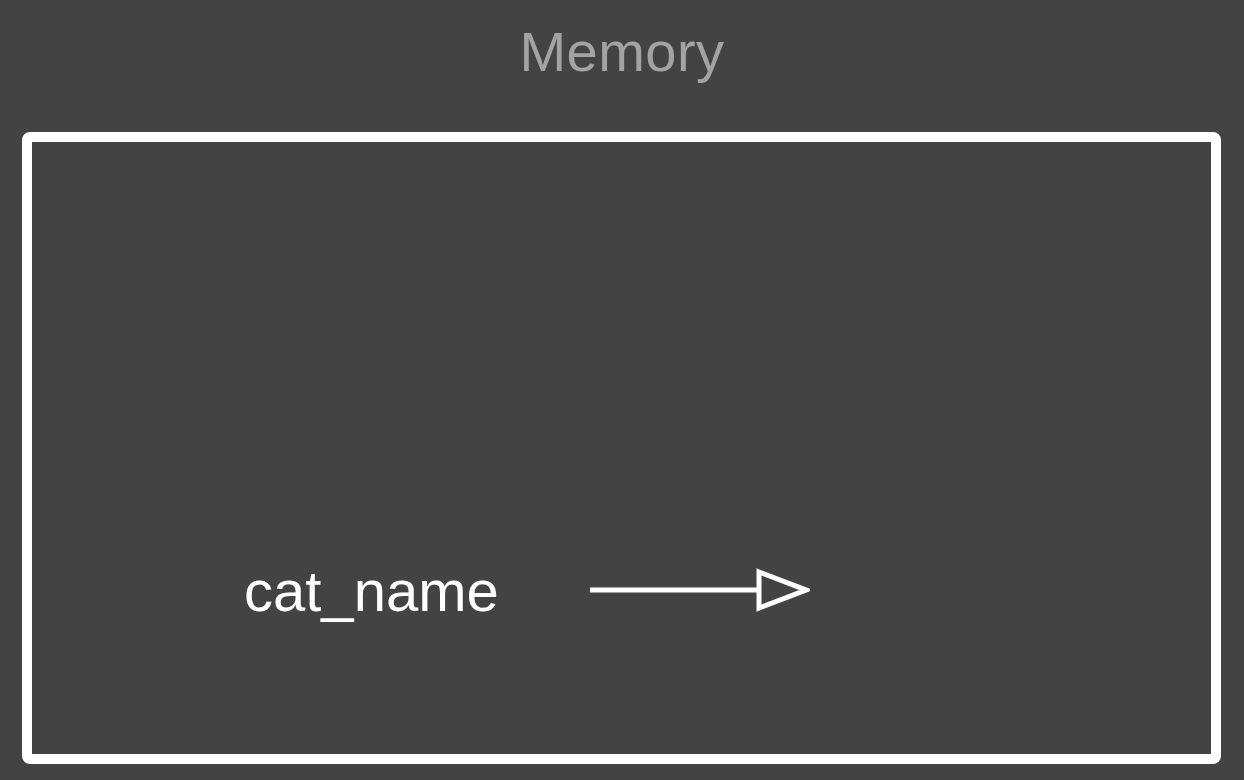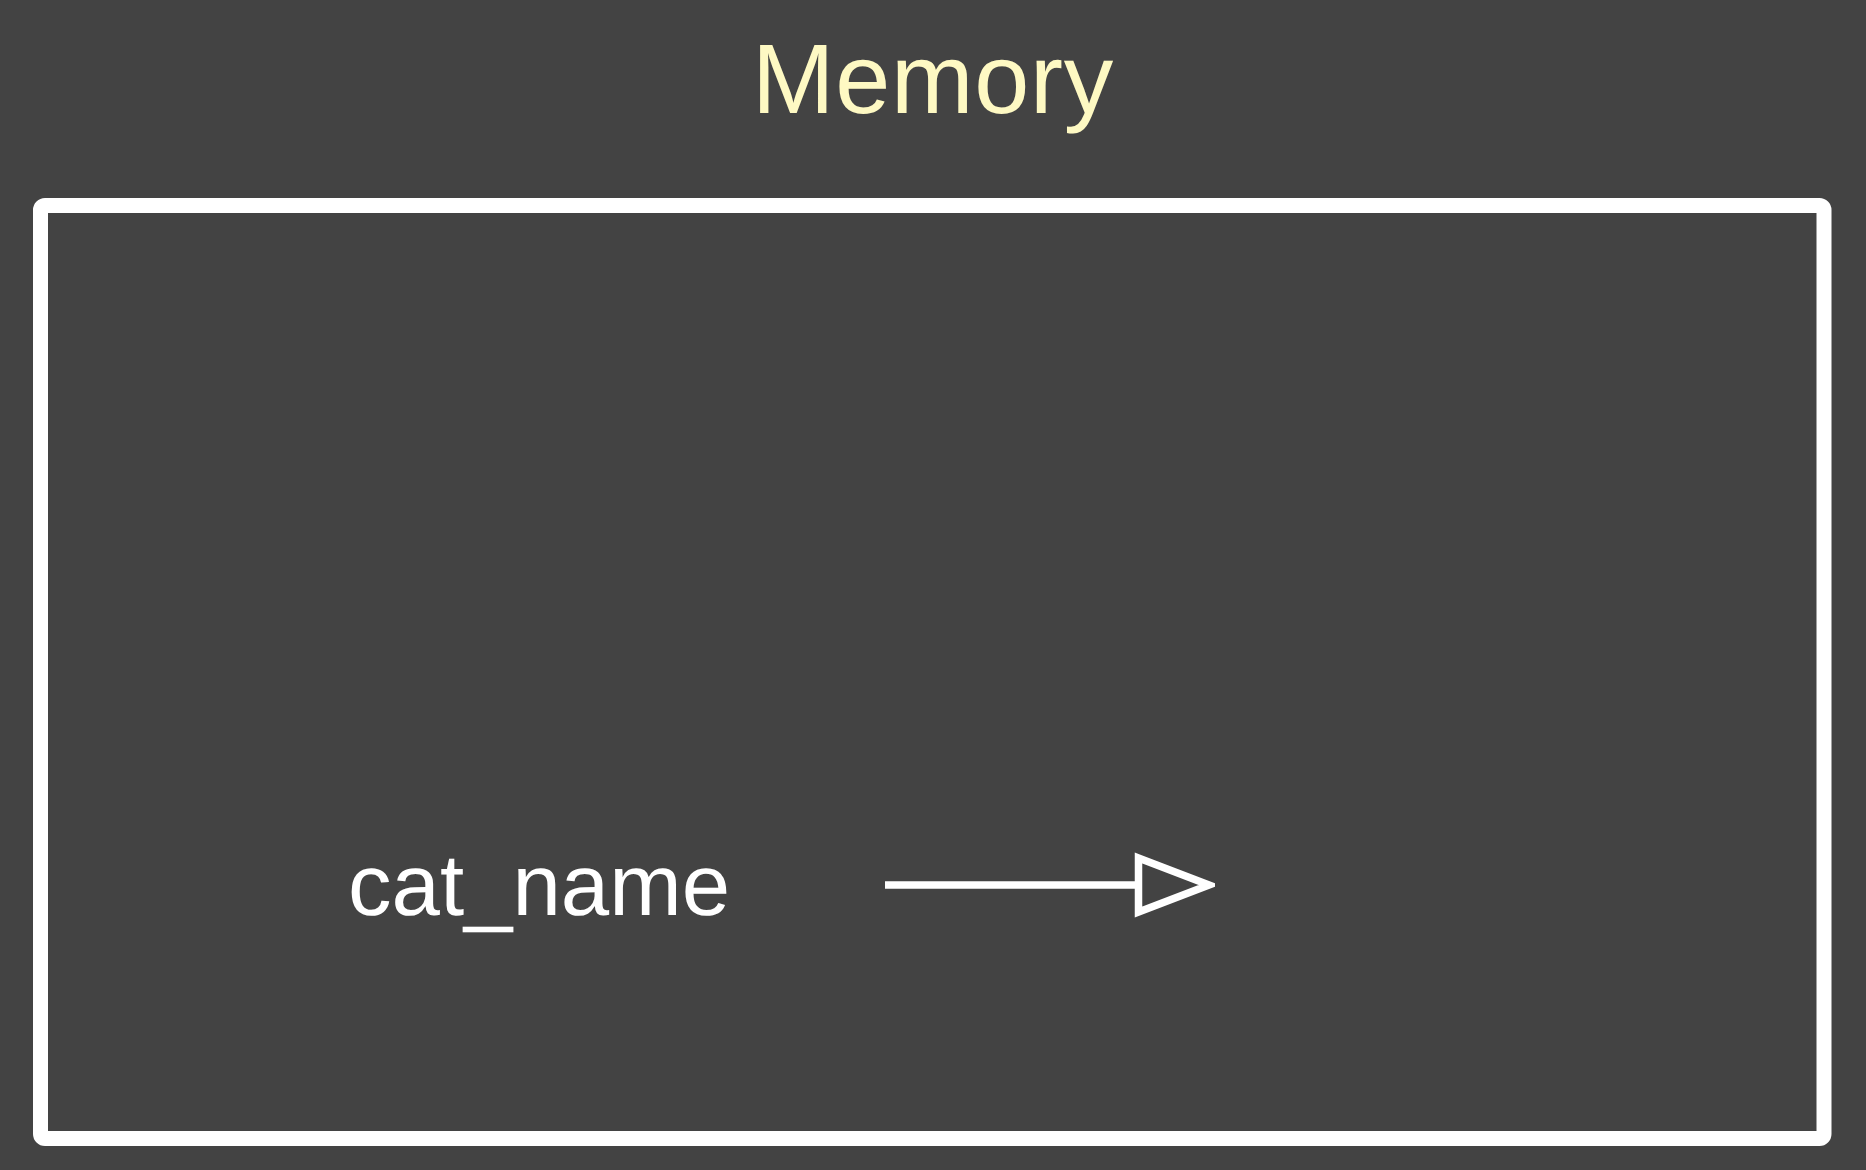--- a/index.html
+++ b/index.html
@@ -18,40 +18,40 @@
   .slide {
     position: absolute;
     inset: 0;
   }
   .title {
     position: absolute;
     top: 18px;
     left: 0;
     width: 100%;
     text-align: center;
-    font-size: 66px;
+    font-size: 56px;
     line-height: 68px;
     font-weight: 400;
-    color: #fef9c3;
+    color: #a3a3a3;
     letter-spacing: 0.5px;
   }
   .memory-box {
     position: absolute;
     left: 22px;
     top: 132px;
     width: 1199px;
     height: 632px;
     border: 10px solid #ffffff;
     border-radius: 8px;
     box-sizing: border-box;
     background: #434343;
   }
   .var-label {
     position: absolute;
-    left: 200px;
+    left: 212px;
     top: 417px;
     font-size: 58px;
     line-height: 64px;
     color: #ffffff;
     white-space: nowrap;
   }
   .pointer-arrow {
     position: absolute;
     left: 556px;
     top: 426px;

